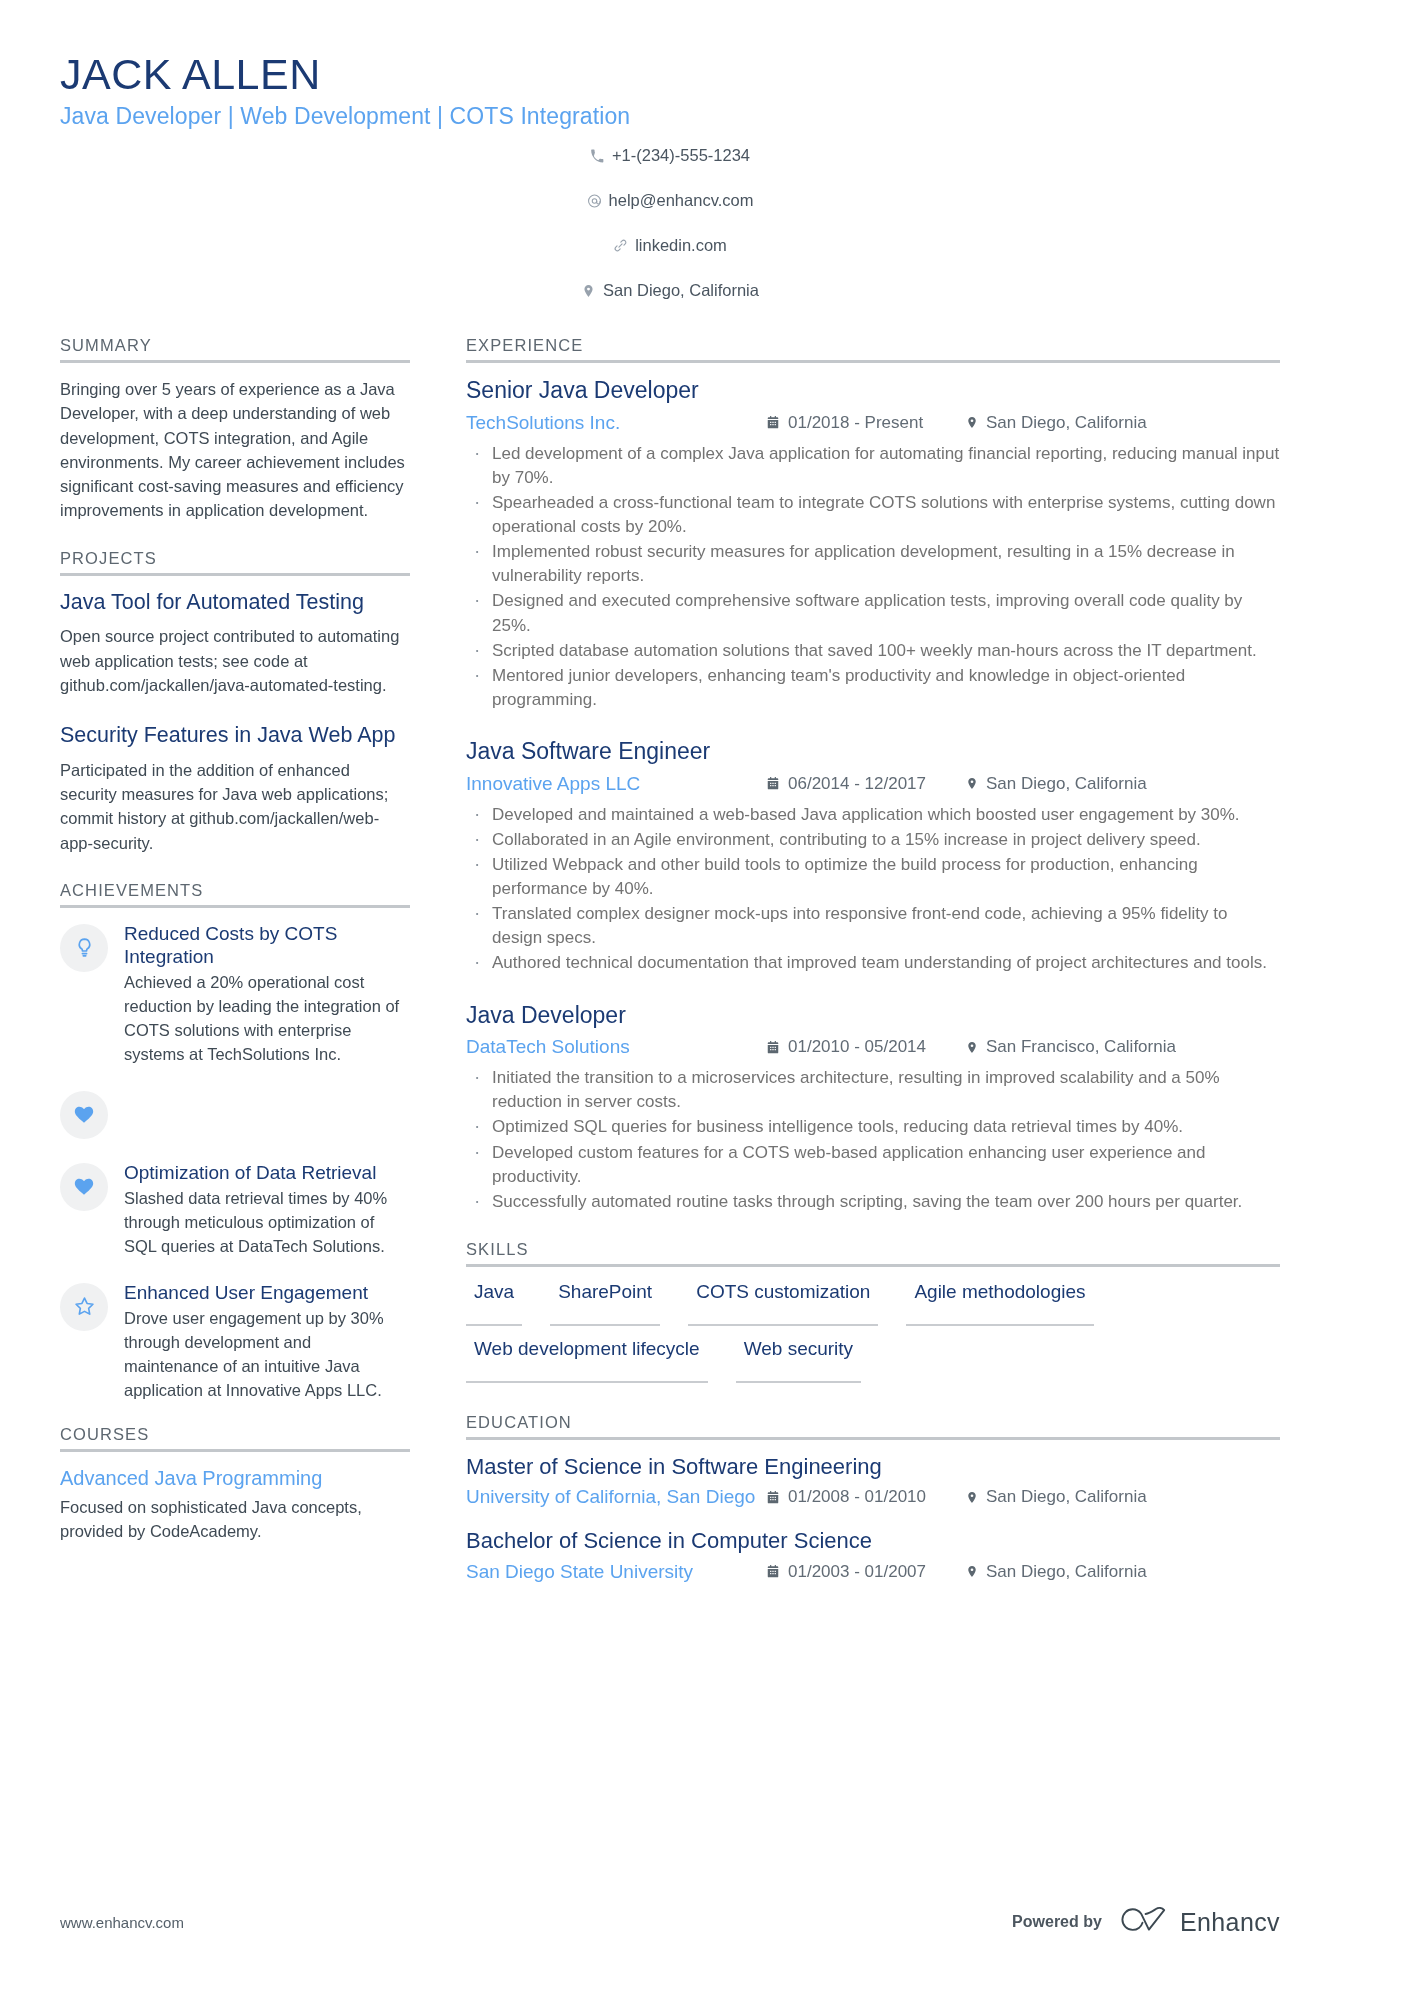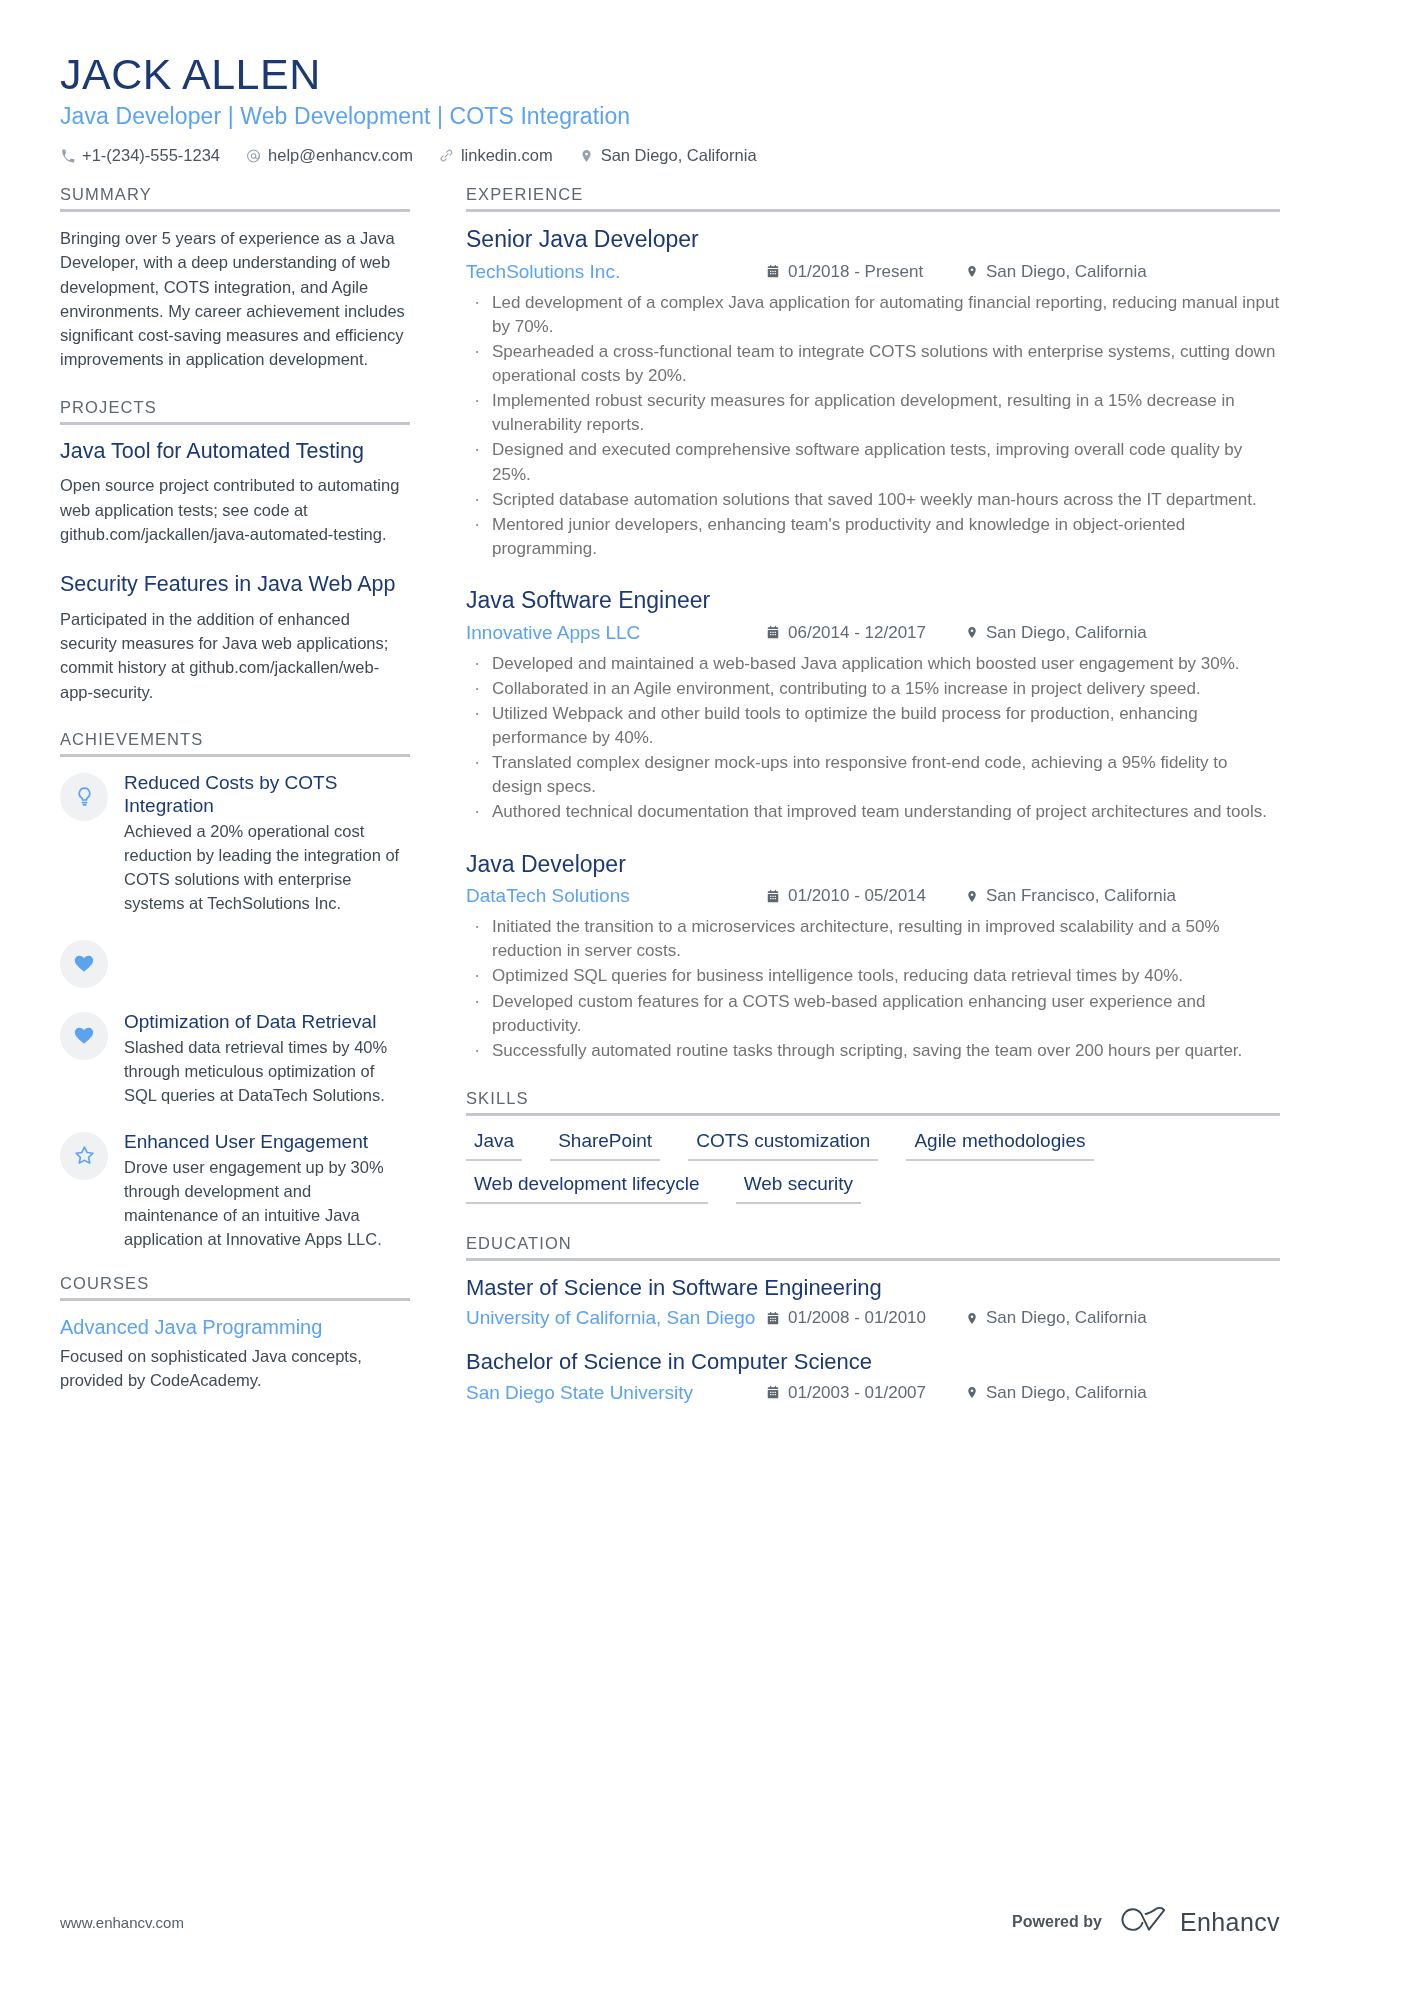--- a/index.html
+++ b/index.html
@@ -34,21 +34,22 @@
     font-weight: 400;
     color: #5ba3ef;
     letter-spacing: 0.1px;
     margin-bottom: 16px;
   }
   .hdr-contacts {
     display: flex;
     align-items: center;
     gap: 26px;
     flex-wrap: wrap;
-    margin-bottom: 20px;
+    margin-bottom: 36px;
+    flex-direction: column;
   }
   .contact {
     display: flex;
     align-items: center;
     gap: 7px;
     font-size: 16.5px;
     color: #4a5560;
   }
   .contact .ci {
     display: inline-flex;
@@ -188,21 +189,21 @@
   .skills-rows { margin-top: 2px; }
   .skill-row {
     display: flex;
     gap: 28px;
     margin-bottom: 12px;
     flex-wrap: wrap;
   }
   .skill {
     font-size: 19px;
     color: #1b3a73;
-    padding: 0 8px 7px 8px;
+    padding: 0 8px 21px 8px;
     border-bottom: 2px solid #c9ccd0;
   }
 
   
   .edu { margin-bottom: 20px; }
   .edu-degree {
     font-size: 22px;
     color: #1b3a73;
     margin-bottom: 6px;
     line-height: 1.2;

